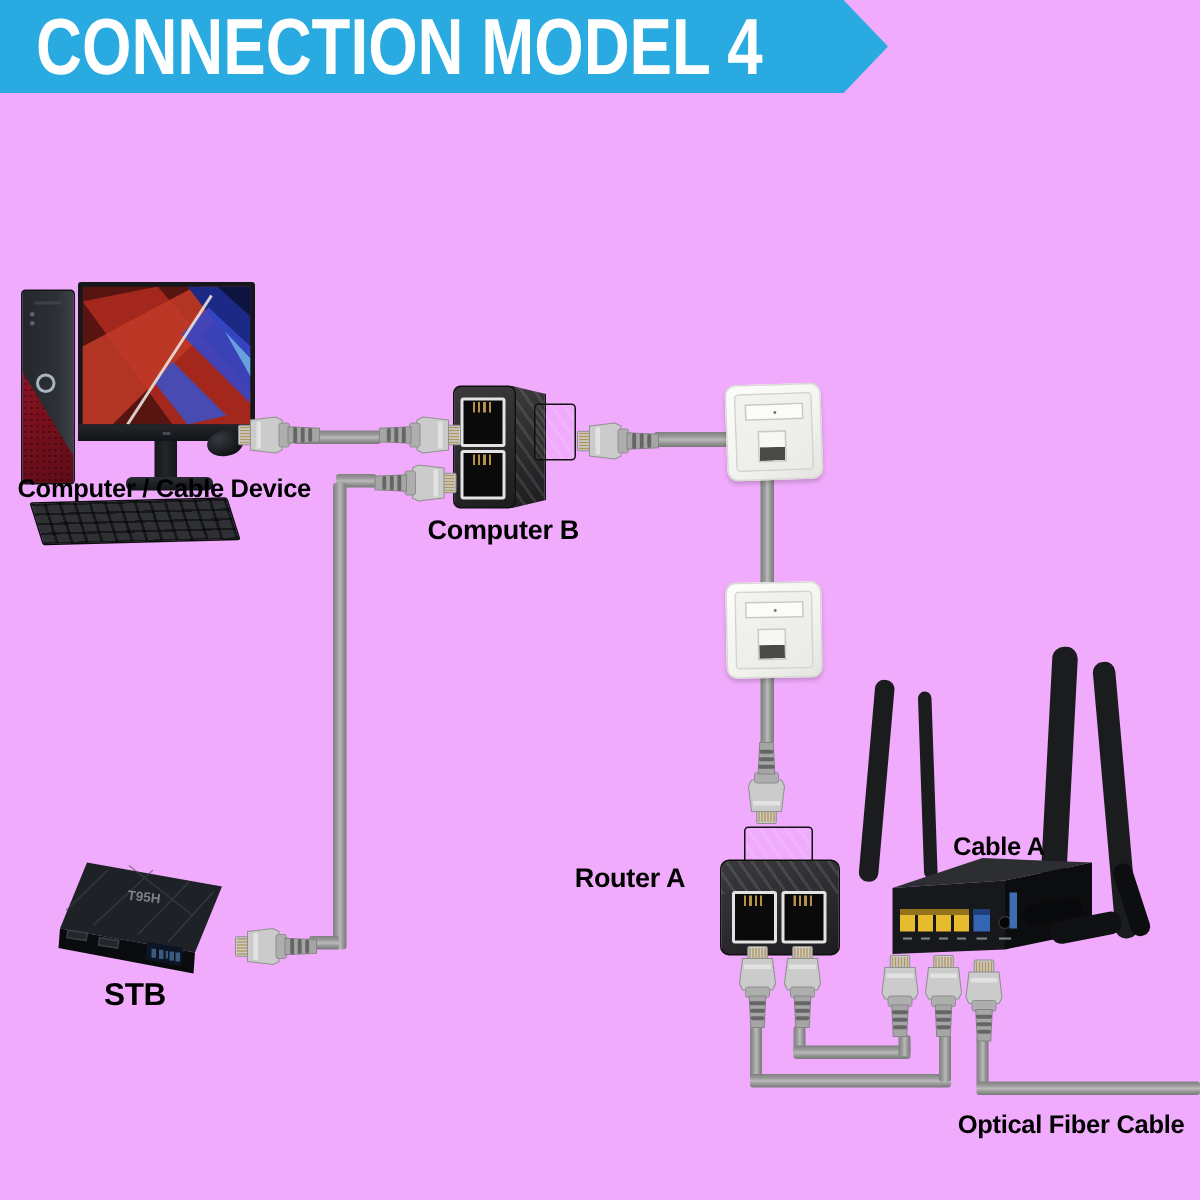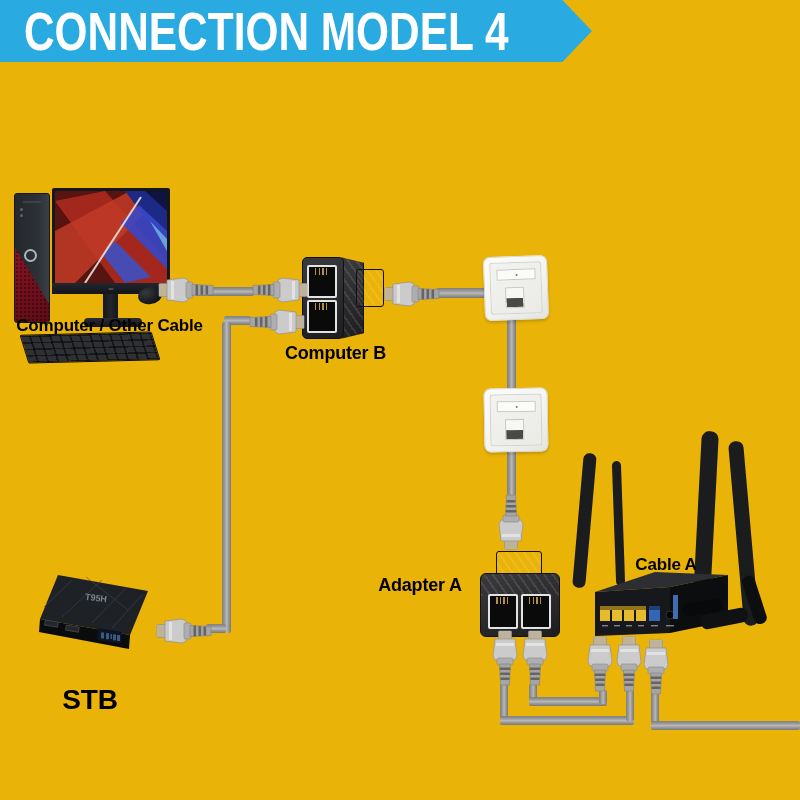--- a/index.html
+++ b/index.html
@@ -1,16 +1,16 @@
 <!DOCTYPE html>
 <html style="--banner_bg: #29abe2; --banner_text: #ffffff; --label_text: #000000; --cable: #9a9a9a; --connector_body: #cbcbcb; --connector_boot: #a5a5a5; --adapter_body: #2e2e31; --port_bezel: #e3e3e3; --port_inner: #0a0a0a; --wall_plate: #f3f3f0; --router_body: #17181b; --lan_port: #e7bb2e; --wan_port: #3566b5; --antenna: #1b1c1e; --stb_body: #1e2125; --screen_red: #c23b28; --screen_blue: #3847c8;"><head>
 <meta charset="utf-8">
 <style>
   html,body{margin:0;padding:0;background:#fff;}
-  #canvas{position:relative;width:800px;height:800px;background:#eab308;overflow:hidden;
+  #canvas{position:relative;width:800px;height:800px;background:#f0abfc;overflow:hidden;
           font-family:"Liberation Sans",sans-serif;}
   .abs{position:absolute;}
 
   
   #banner{left:0;top:7;width:592px;height:62px;background:var(--banner_bg);z-index:5;
           clip-path:polygon(0 0,95% 0,100% 50%,95% 100%,0 100%);
           display:flex;align-items:center;}
   #banner .t{color:var(--banner_text);font-weight:bold;font-size:53px;letter-spacing:0px;
              transform:scaleX(.80);transform-origin:left center;margin-left:24px;white-space:nowrap;}
 
@@ -151,21 +151,21 @@
     <div class="chin"></div>
     <div class="dot"></div>
   </div>
   <div class="abs" id="stand"></div>
   <div class="abs" id="base"></div>
   <div class="abs" id="keyboard"></div>
   <svg class="abs" id="mcable" width="60" height="30">
     <path d="M56,26 C46,6 22,2 6,16" stroke="#8f8f8f" stroke-width="1.6" fill="none"></path>
   </svg>
   <div class="abs" id="mouse"></div>
-  <div class="lbl" style="left:2px;top:316px;width:215px;font-size:17px">Computer / Other Cable</div>
+  <div class="lbl" style="left:2px;top:316px;width:215px;font-size:17px">Computer / Cable Device</div>
 
   <div class="adapter" style="left:340px;top:257px;width:22px;height:80px;border-radius:3px;
        clip-path:polygon(0 0,100% 7%,100% 93%,0 100%)">
     <div class="hatch" style="position:absolute;inset:0"></div>
   </div>
   <div class="adapter hatch" style="left:356px;top:269px;width:26px;height:36px;border-radius:3px"></div>
   <div class="adapter" style="left:302px;top:257px;width:40px;height:80px"></div>
   <div class="port" style="left:307px;top:265px;width:26px;height:29px"></div>
   <div class="port" style="left:307px;top:300px;width:26px;height:29px"></div>
   <div class="lbl" style="left:285px;top:343px;width:100px;font-size:18px">Computer B</div>
@@ -180,21 +180,21 @@
     <div class="slot"></div>
     <div class="jack"></div>
   </div>
 
   <div class="adapter hatch" style="left:496px;top:551px;width:44px;height:25px;border-radius:3px"></div>
   <div class="adapter" style="left:480px;top:573px;width:78px;height:62px;border-radius:6px">
     <div class="hatch" style="position:absolute;left:0;top:0;right:0;height:22px;border-radius:6px 6px 0 0"></div>
   </div>
   <div class="port" style="left:488px;top:594px;width:26px;height:31px"></div>
   <div class="port" style="left:521px;top:594px;width:26px;height:31px"></div>
-  <div class="lbl" style="left:370px;top:575px;width:100px;font-size:18px">Adapter A</div>
+  <div class="lbl" style="left:370px;top:575px;width:100px;font-size:18px">Router A</div>
 
   <svg class="abs" style="left:570px;top:425px;z-index:2" width="230" height="240" viewBox="0 0 230 240">
     <g style="fill:var(--antenna)">
       <rect x="8" y="28" width="13" height="135" rx="6" transform="rotate(5 14 95)"></rect>
       <rect x="44" y="36" width="9" height="125" rx="4.5" transform="rotate(-2 48 98)"></rect>
       <rect x="127" y="6" width="17" height="190" rx="8" transform="rotate(3 135 100)"></rect>
       <rect x="166" y="16" width="15" height="185" rx="7" transform="rotate(-5 173 108)"></rect>
       <rect x="178" y="150" width="13" height="50" rx="6" transform="rotate(-18 184 175)" fill="#0d0e10"></rect>
     </g>
     <polygon points="25,167 85,147 158,150 100,162" fill="#2c2e32"></polygon>
@@ -239,21 +239,21 @@
     <g fill="#3f6288" opacity="0.9">
       <rect x="71" y="67.5" width="3" height="6"></rect>
         <rect x="76" y="68.2" width="3" height="6"></rect>
       <rect x="80.5" y="69" width="1.5" height="5"></rect>
         <rect x="83" y="69.4" width="3" height="6"></rect>
       <rect x="87" y="70" width="3" height="6"></rect>
     </g>
     <rect x="15" y="56" width="13" height="5" fill="#23262a" stroke="#3c4046" transform="rotate(9 21 58)"></rect>
     <rect x="36" y="61" width="13" height="5" fill="#23262a" stroke="#3c4046" transform="rotate(9 42 63)"></rect>
   </svg>
-  <div class="lbl" style="left:58px;top:684px;width:64px;font-size:28px">STB</div>
+  <div class="lbl" style="left:58px;top:652px;width:64px;font-size:21px">STB</div>
 
   <div class="rj left" style="left:158px;top:277px">
       <svg>
         <use href="#rj45"></use>
       </svg>
     </div>
   <div class="rj right" style="left:252px;top:277px">
       <svg>
         <use href="#rj45"></use>
       </svg>
@@ -297,14 +297,15 @@
       <svg>
         <use href="#rj45"></use>
       </svg>
     </div>
 
   <div class="rj left" style="left:156px;top:618px">
       <svg>
         <use href="#rj45"></use>
       </svg>
     </div>
+  <div class="lbl" style="left:628px;top:740px;width:172px;font-size:17px">Optical Fiber Cable</div>
 
 </div>
 
 </body></html>

